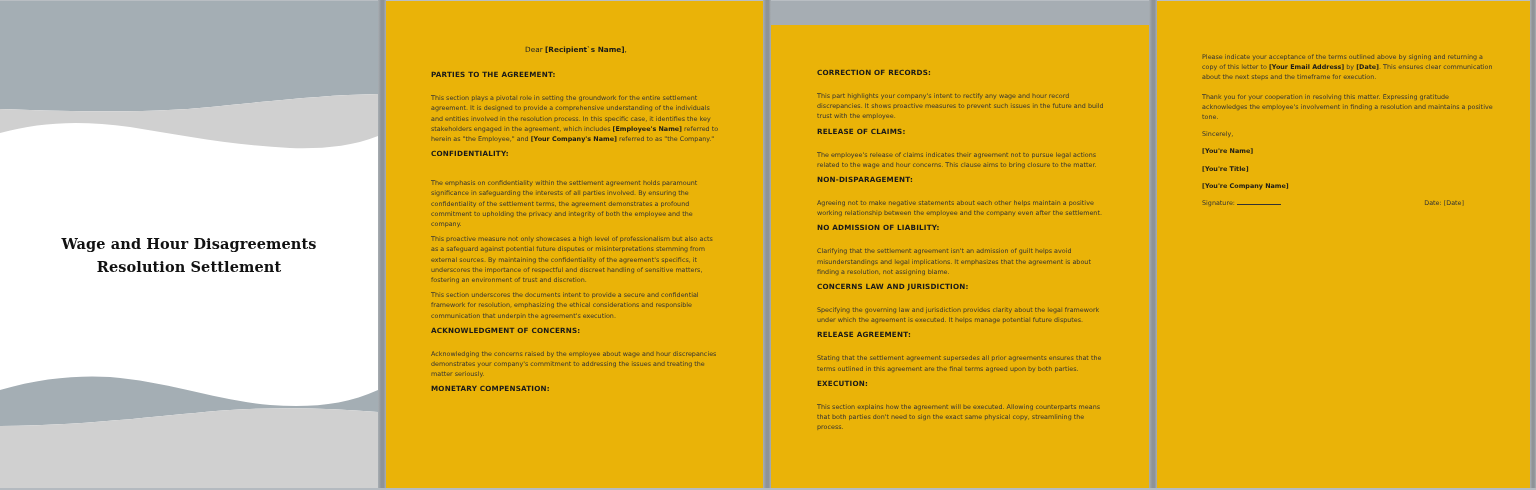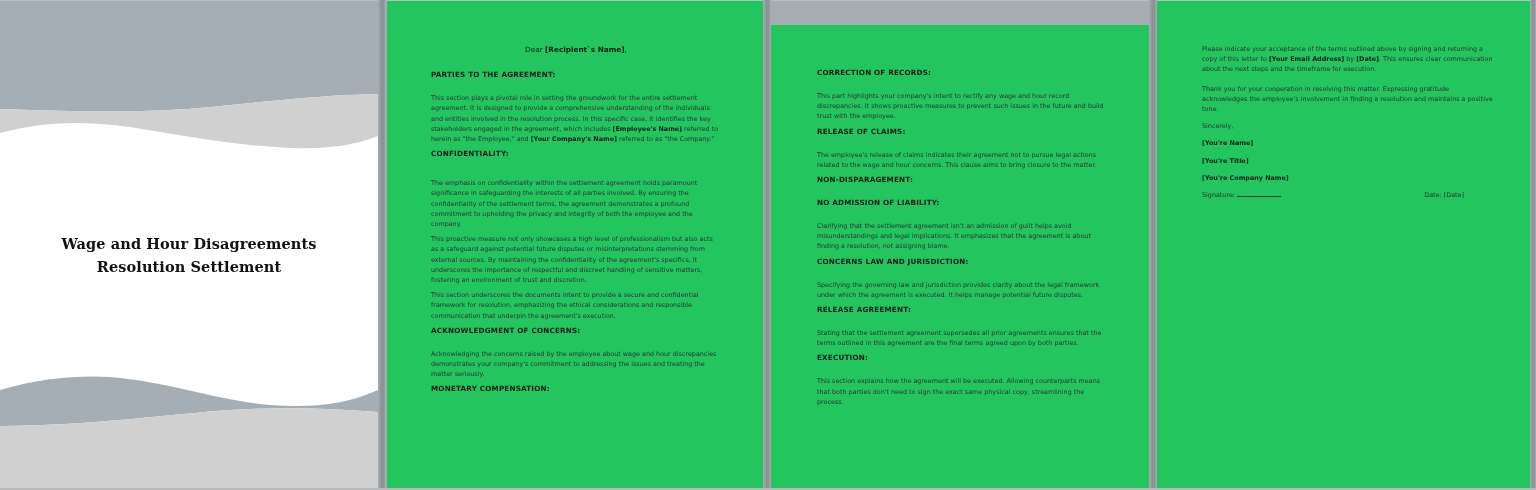--- a/index.html
+++ b/index.html
@@ -5,27 +5,27 @@
     html, body { margin: 0; padding: 0; }
     body {
       width: 1536px; height: 490px; overflow: hidden;
       background: #a6adb3;
       position: relative;
       font-family: "Liberation Sans", sans-serif;
     }
     .frame-top { position: absolute; left: 0; top: 0; width: 1536px; height: 1px; background: #b9bec3; }
     .frame-bottom { position: absolute; left: 0; top: 488px; width: 1536px; height: 2px; background: #b4bac0; }
     .page {
-      position: absolute; top: 1px; height: 487px; background: #22c55e; overflow: hidden;
+      position: absolute; top: 1px; height: 487px; background: #eab308; overflow: hidden;
     }
     .gutter {
       position: absolute; top: 0; height: 490px; width: 8px;
       background: linear-gradient(to right, #a8aeb3 0%, #8e9398 40%, #8e9398 70%, #a8aeb3 100%);
     }
-    #page1 { left: 0; width: 378px; }
+    #page1 { left: 0; width: 378px; padding-left: 40px; }
     #page2 { left: 387px; width: 376px; }
     #page3 { left: 771px; width: 378px; margin-top: 24px; }
     #page4 { left: 1157px; width: 373px; }
     .cover-svg { position: absolute; left: 0; top: 0; }
     .cover-title {
       position: absolute; left: 0; width: 378px; top: 231px;
       text-align: center;
       font-family: "DejaVu Serif", serif; font-weight: bold;
       font-size: 14.5px; line-height: 23px; color: #111;
       letter-spacing: 0.1px;
@@ -36,21 +36,21 @@
     }
     .doc p { margin: 0 0 5px 0; }
     .doc h3 {
       margin: 0 0 13px 0; font-size: 7.2px; line-height: 10px; font-weight: bold; color: #1a1a1a;
       letter-spacing: 0.2px;
     }
     .doc b { color: #1a1a1a; }
     .salutation { text-align: center; font-size: 7.3px; margin-bottom: 15px !important; color: #222; }
     #page2 .doc { left: 44px; top: 44px; width: 290px; }
     #page3 .doc { left: 46px; top: 43px; width: 290px; }
-    #page4 .doc { left: 45px; top: 43px; width: 292px; }
+    #page4 .doc { left: 45px; top: 51px; width: 292px; }
     .sig-row { display: flex; justify-content: space-between; width: 262px; align-items: center; }
     .sig-line { display: inline-block; width: 44px; border-bottom: 0.8px solid #333; height: 6px; vertical-align: baseline; margin-left: 2px; }
   </style>
 </head>
 <body>
 
 <div class="frame-top"></div>
 
 <div class="page" id="page1">
   <svg class="cover-svg" width="378" height="487" viewBox="0 0 378 487">
@@ -93,20 +93,21 @@
 
 <div class="gutter" style="left:763px"></div>
 
 <div class="page" id="page3">
   <div class="doc">
     <h3>CORRECTION OF RECORDS:</h3>
     <p>This part highlights your company's intent to rectify any wage and hour record discrepancies. It shows proactive measures to prevent such issues in the future and build trust with the employee.</p>
     <h3>RELEASE  OF CLAIMS:</h3>
     <p>The employee's release of claims indicates their agreement not to pursue legal actions related to the wage and hour concerns. This clause aims to bring closure to the matter.</p>
     <h3>NON-DISPARAGEMENT:</h3>
+    <p>Agreeing not to make negative statements about each other helps maintain a positive working relationship between the employee and the company even after the settlement.</p>
     <h3>NO ADMISSION  OF LIABILITY:</h3>
     <p>Clarifying that the settlement agreement isn't an admission of guilt helps avoid misunderstandings and legal implications. It emphasizes that the agreement is about finding a resolution, not assigning blame.</p>
     <h3>CONCERNS LAW AND  JURISDICTION:</h3>
     <p>Specifying the governing law and jurisdiction provides clarity about the legal framework under which the agreement is executed. It helps manage potential future disputes.</p>
     <h3>RELEASE AGREEMENT:</h3>
     <p>Stating that the settlement agreement supersedes all prior agreements ensures that the terms outlined in this agreement are the final terms agreed upon by both parties.</p>
     <h3>EXECUTION:</h3>
     <p>This section explains how the agreement will be executed. Allowing counterparts means that both parties don't need to sign the exact same physical copy, streamlining the process.</p>
   </div>
 </div>

